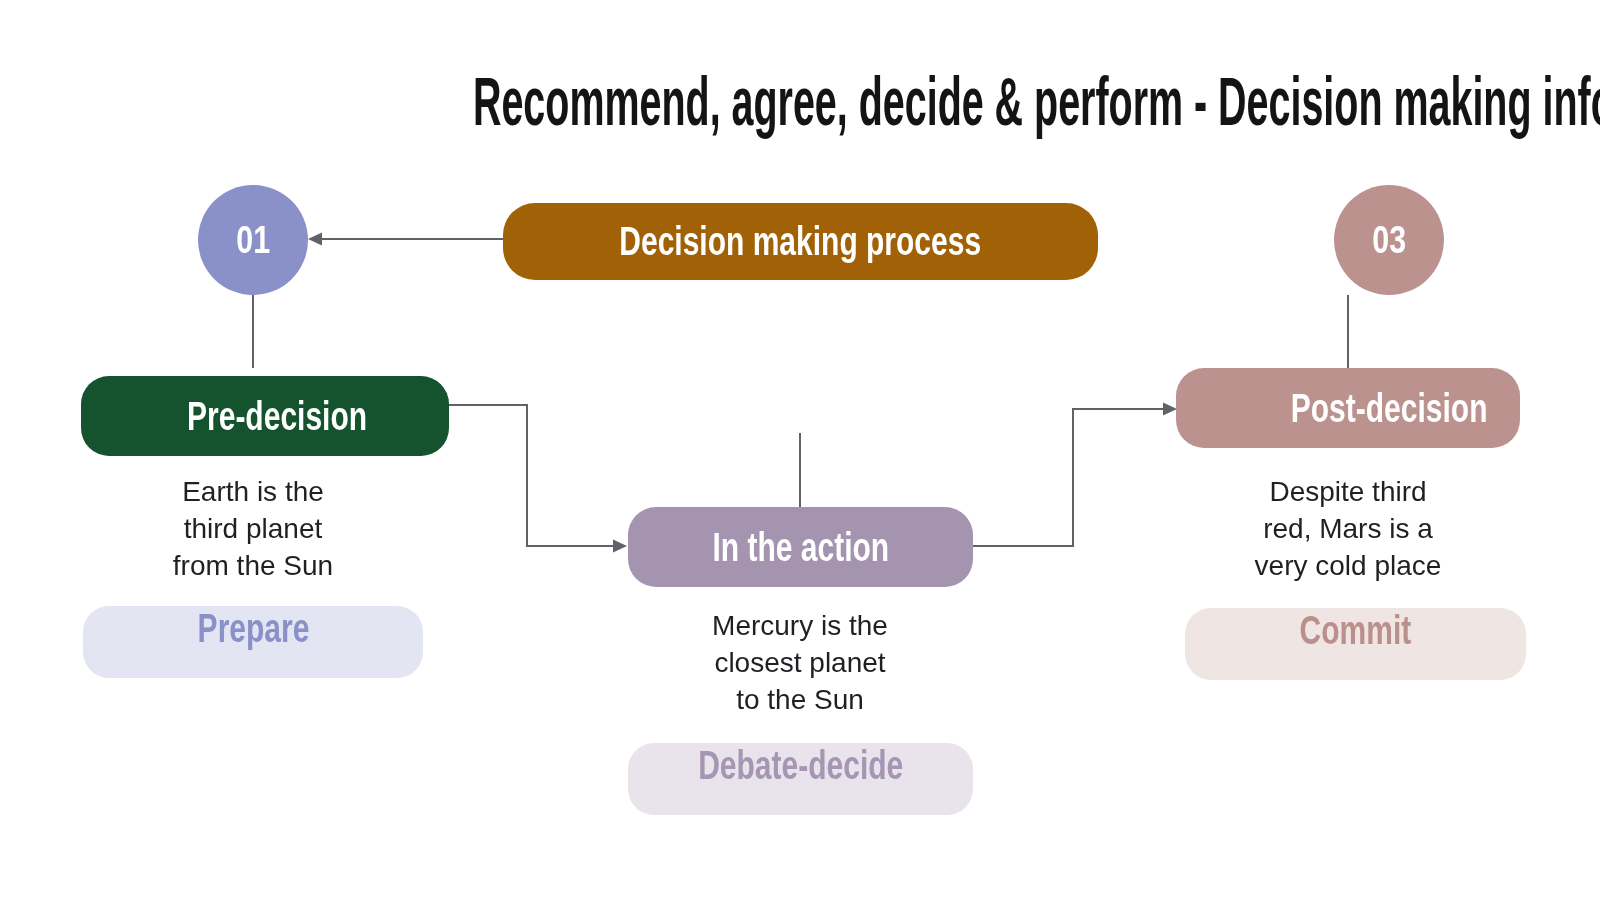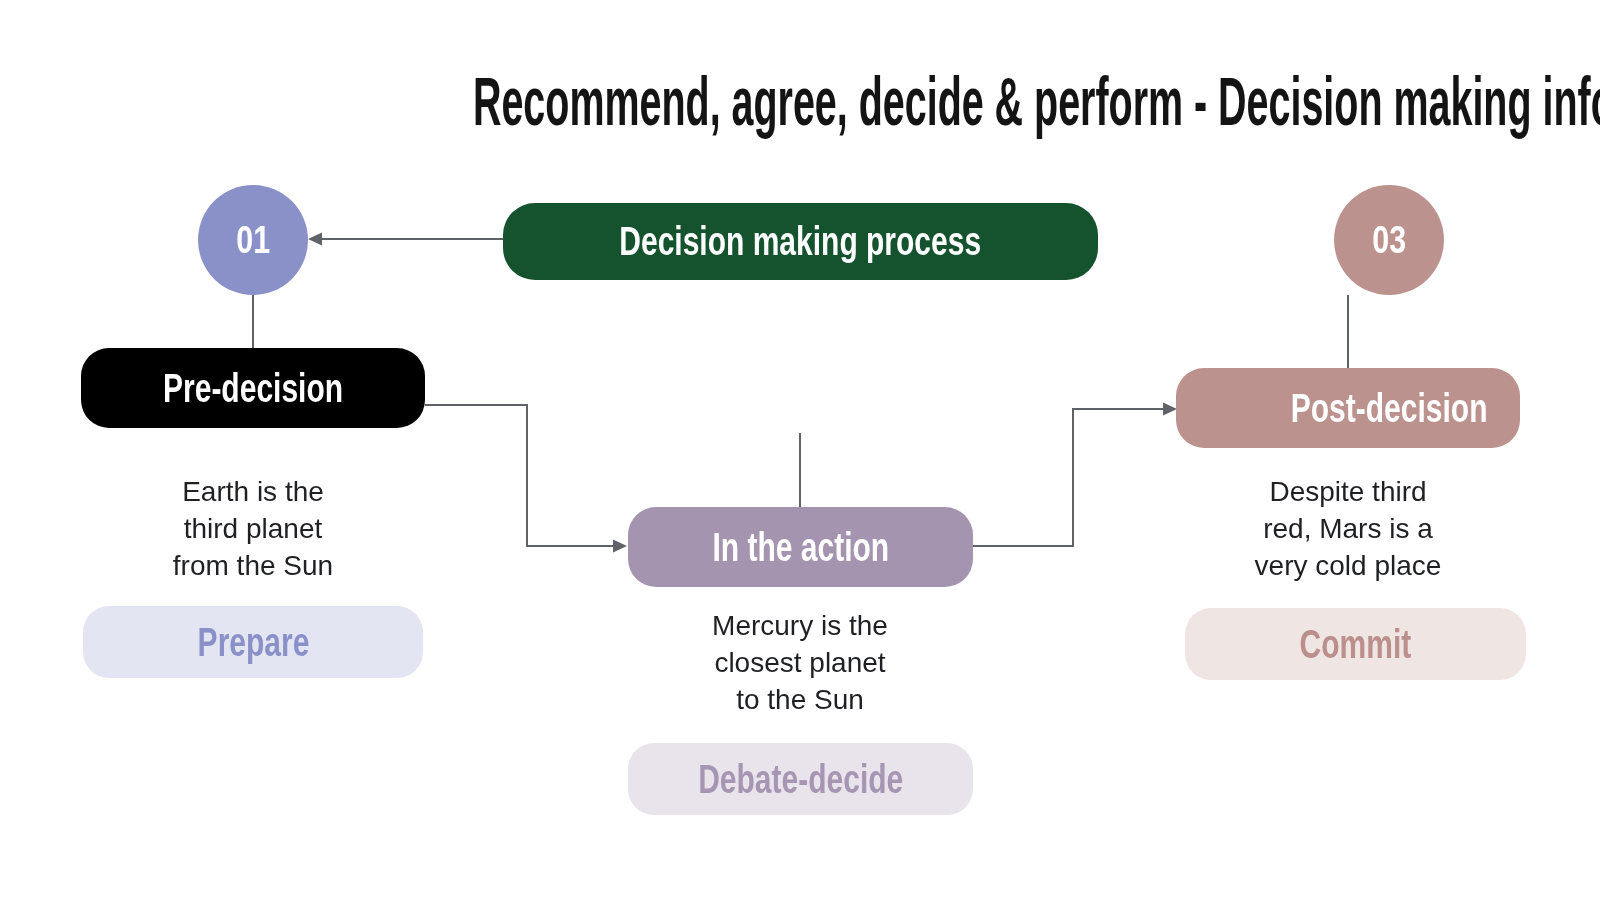--- a/index.html
+++ b/index.html
@@ -70,30 +70,30 @@
     position: absolute;
     display: flex;
     align-items: center;
     justify-content: center;
     color: #ffffff;
     font-weight: bold;
   }
   .process-pill {
     left: 503px; top: 203px;
     width: 595px; height: 77px;
-    background: #14532d;
+    background: #a16207;
     border-radius: 32px;
     font-size: 40px;
   }
   .stage-pill {
     width: 344px; height: 80px;
     border-radius: 28px;
     font-size: 40px;
   }
-  .stage-pill-1 { left: 81px;  top: 348px; background: #000000; }
+  .stage-pill-1 { left: 81px;  top: 376px; background: #14532d; padding-left: 24px; }
   .stage-pill-2 { left: 628px; top: 507px; background: #a494b0; width: 345px; }
   .stage-pill-3 { left: 1176px; top: 368px; background: #bc928f; justify-content: flex-end; }
 
   
   .desc {
     position: absolute;
     width: 300px;
     text-align: center;
     white-space: pre-line;
     font-size: 28px;
@@ -101,21 +101,21 @@
     color: #1f2023;
   }
   .desc-1 { left: 103px;  top: 473px; }
   .desc-2 { left: 650px;  top: 607px; }
   .desc-3 { left: 1198px; top: 473px; }
 
   
   .tag-pill {
     position: absolute;
     display: flex;
-    align-items: center;
+    align-items: flex-start;
     justify-content: center;
     height: 72px;
     border-radius: 26px;
     font-weight: bold;
     font-size: 40px;
   }
   .tag-1 { left: 83px;   top: 606px; width: 340px; background: #e3e5f2; color: #8a90c8; }
   .tag-2 { left: 628px;  top: 743px; width: 345px; background: #e9e3eb; color: #a695b3; }
   .tag-3 { left: 1177px; top: 608px; width: 341px; background: #efe5e3; color: #bb908c; margin-left: 8px; }
 </style>

